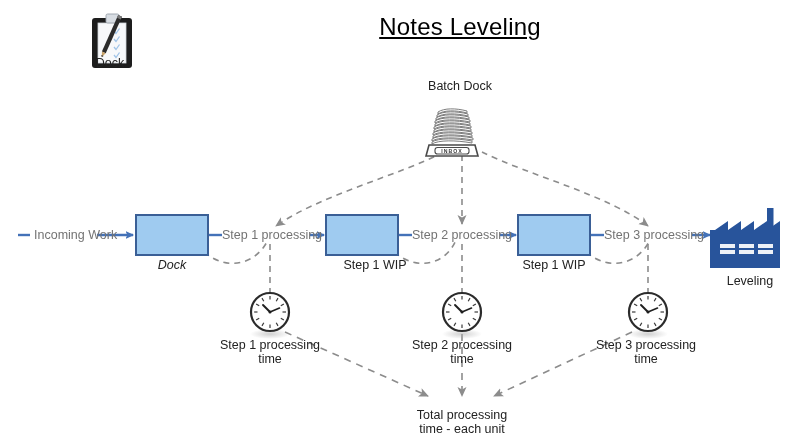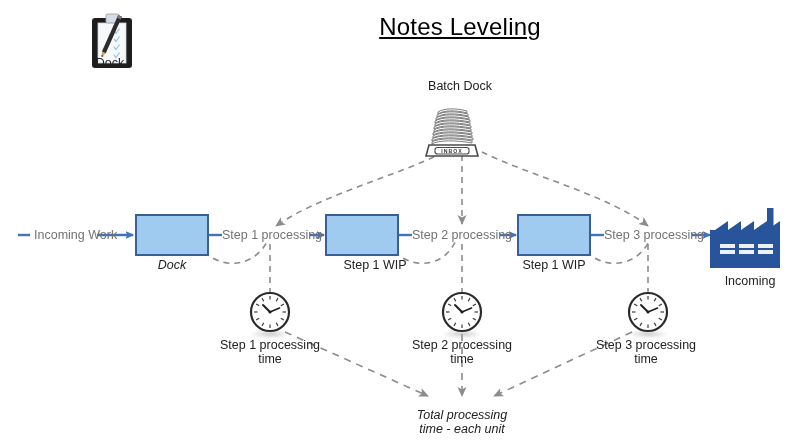--- a/index.html
+++ b/index.html
@@ -253,21 +253,21 @@
   <div class="proc-box" style="left:135px; top:214px; width:74px; height:42px;"></div>
   <div class="proc-box" style="left:325px; top:214px; width:74px; height:42px;"></div>
   <div class="proc-box" style="left:517px; top:214px; width:74px; height:42px;"></div>
 
   <div class="lbl lbl-center" id="page-title" style="left:460px; top:13px;">Notes Leveling</div>
 
   <div class="lbl lbl-center caption" style="left:110px; top:56px;">Dock</div>
 
   <div class="lbl lbl-center caption" style="left:460px; top:79px;">Batch Dock</div>
 
-  <div class="lbl lbl-center caption" style="left:750px; top:274px;">Incoming</div>
+  <div class="lbl lbl-center caption" style="left:750px; top:274px;">Leveling</div>
 
   <div class="lbl flow-label" style="left:34px; top:228px;">Incoming Work</div>
 
   <div class="lbl flow-label" style="left:222px; top:228px;">Step 1 processing</div>
   <div class="lbl flow-label" style="left:412px; top:228px;">Step 2 processing</div>
   <div class="lbl flow-label" style="left:604px; top:228px;">Step 3 processing</div>
 
   <div class="lbl lbl-center caption" style="left:172px; top:258px;font-style:italic;">Dock</div>
   <div class="lbl lbl-center caption" style="left:346px; top:258px;margin-left:29px;">Step 1 WIP</div>
   <div class="lbl lbl-center caption" style="left:554px; top:258px;">Step 1 WIP</div>
@@ -278,18 +278,18 @@
   </div>
   <div class="lbl lbl-center caption caption-2line" style="left:462px; top:338px;">
     <span>Step 2 processing</span><br>
     <span>time</span>
   </div>
   <div class="lbl lbl-center caption caption-2line" style="left:646px; top:338px;">
     <span>Step 3 processing</span><br>
     <span>time</span>
   </div>
 
-  <div class="lbl lbl-center caption caption-2line" style="left:462px; top:408px;font-style:italic;">
+  <div class="lbl lbl-center caption caption-2line" style="left:462px; top:408px;">
     <span>Total processing</span><br>
     <span>time - each unit</span>
   </div>
 
 </div>
 
 </body></html>

